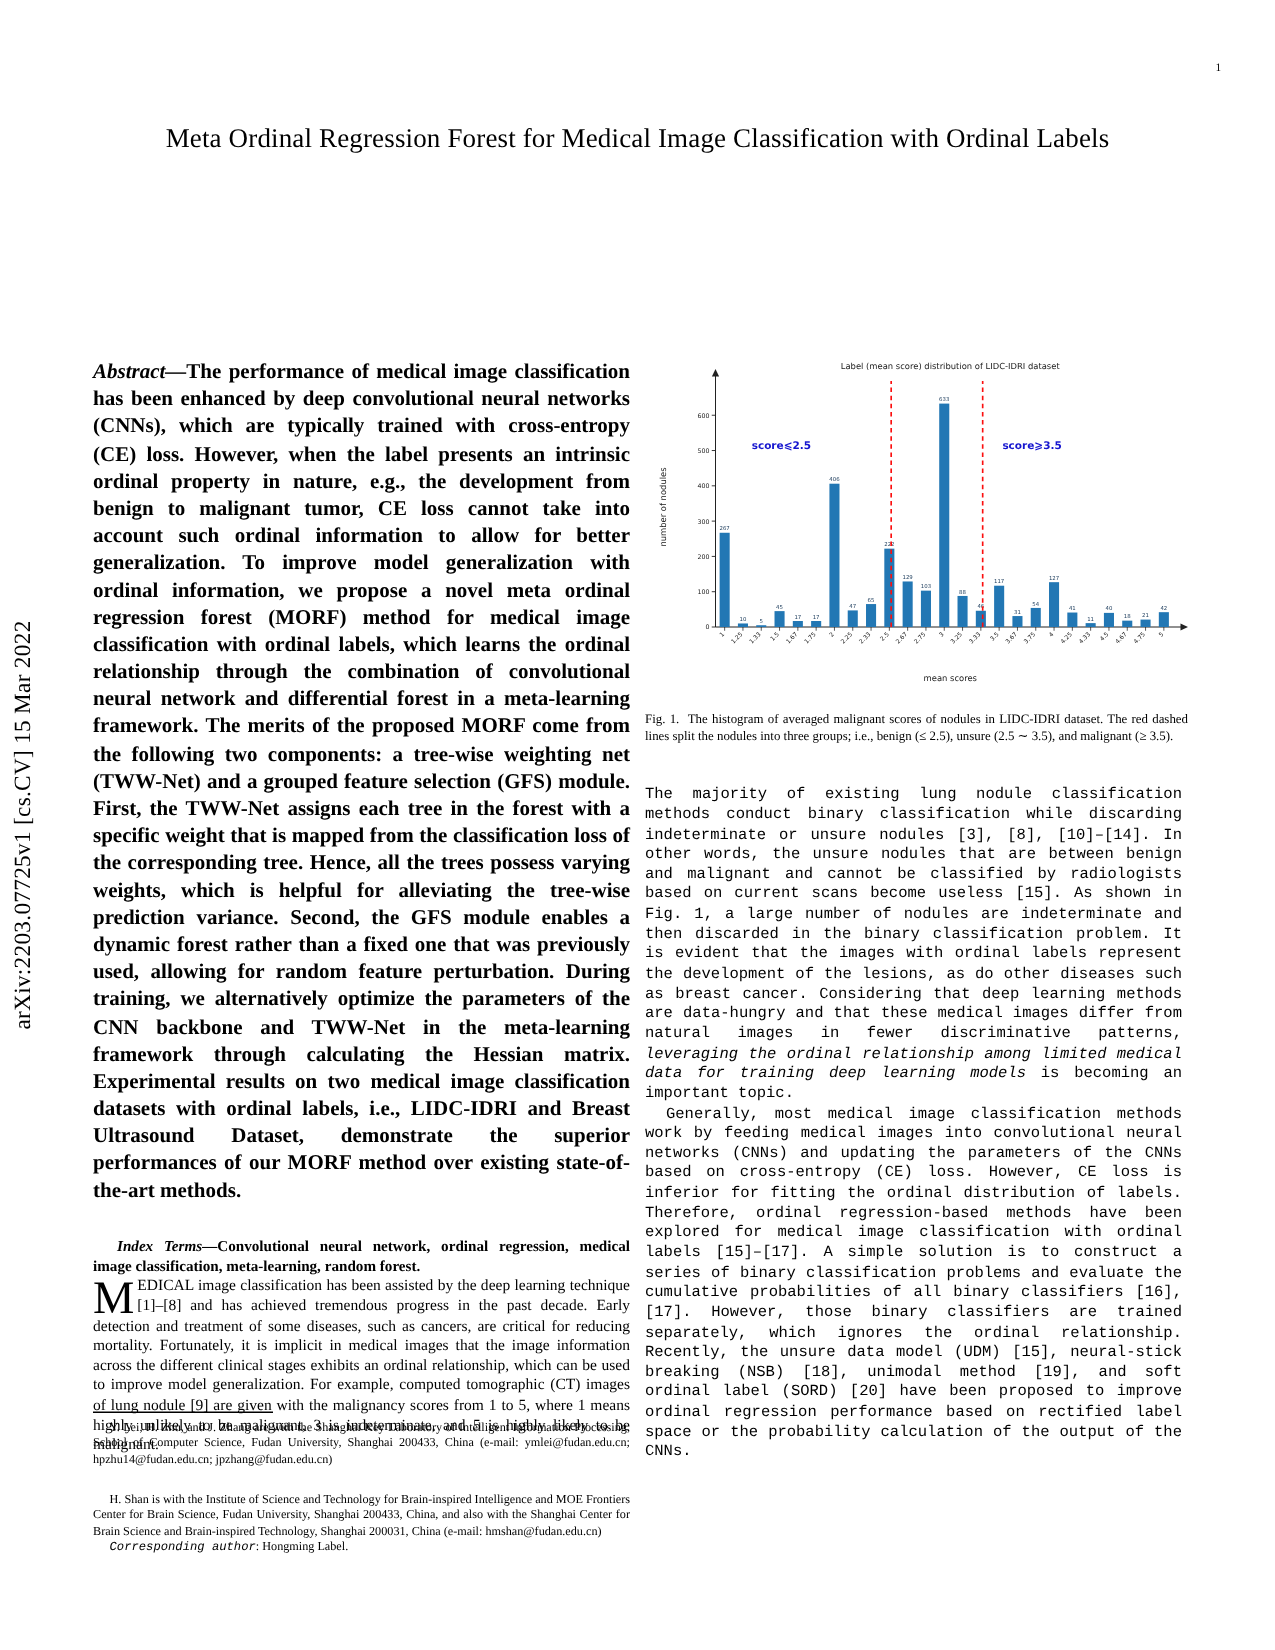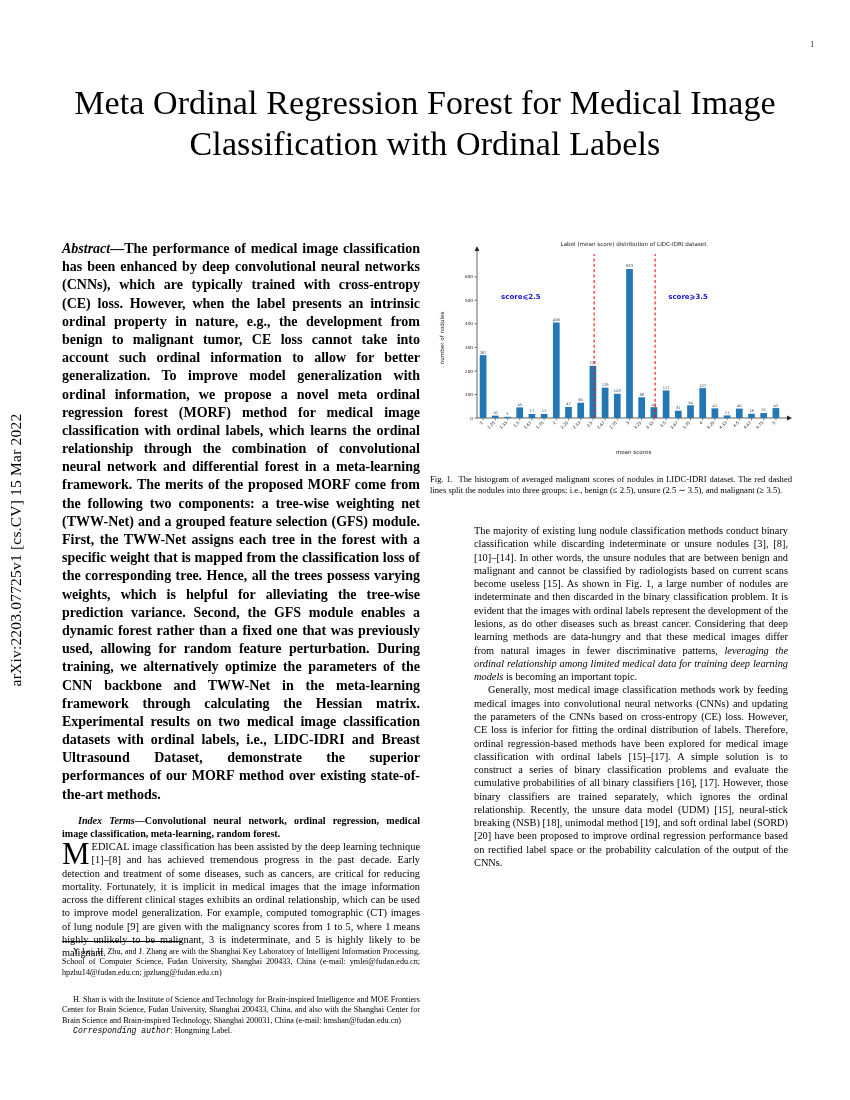--- a/index.html
+++ b/index.html
@@ -30,21 +30,21 @@
   .arxiv-stamp .seg { padding:0 1px; }
 
   .page-number {
     position:absolute; right:36px; top:40px;
     font-size:7.5px; font-family:"Liberation Serif", serif;
   }
 
   
   .title-block { position:absolute; left:62px; top:82px; width:726px; text-align:center; }
   .paper-title {
-    font-size:34px; line-height:1.22; font-weight:400;
+    font-size:18px; line-height:1.22; font-weight:400;
     font-family:"Liberation Serif", serif;
     letter-spacing:0.1px;
   }
   .authors {
     margin-top:22px;
     font-size:11.4px;
     font-family:"Liberation Serif", serif;
   }
   .authors .mem { font-style:italic; }
 
@@ -52,36 +52,35 @@
   .col { position:absolute; top:240px; width:358px; }
   .col-left  { left:62px; }
   .col-right { left:430px; }
 
   .body-text {
     font-size:10.35px;
     line-height:1.285;
     text-align:justify;
     text-justify:inter-word;
     hyphens:none;
-    font-family:Liberation Serif, serif;
-    margin-left:44px;
+    font-family:Liberation Mono, monospace;
   }
   .abstract {
     font-weight:bold;
     font-size:14px;
     line-height:1.30;
     text-align:justify;
   }
   .abstract .lead { font-style:italic; font-weight:bold; }
   .indexterms {
     font-weight:bold;
     font-size:10.1px;
     line-height:1.30;
     text-align:justify;
-    margin-top:10px;
+    margin-top:21px;
     text-indent:16px;
   }
   .indexterms .lead { font-style:italic; font-weight:bold; }
 
   .section-head {
     text-align:center;
     font-size:10.6px;
     margin-top:30px;
     margin-bottom:8px;
     font-variant:small-caps;

